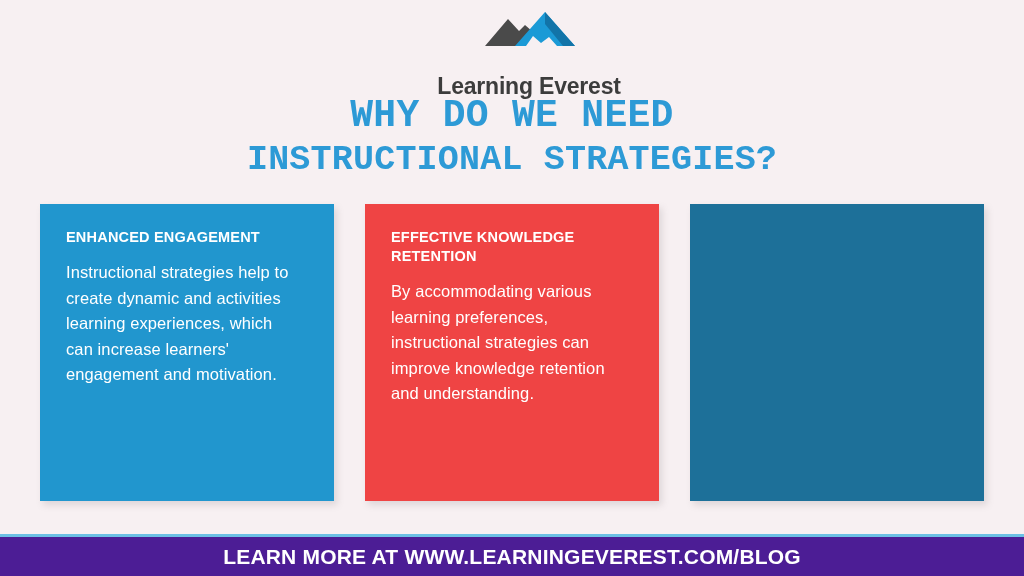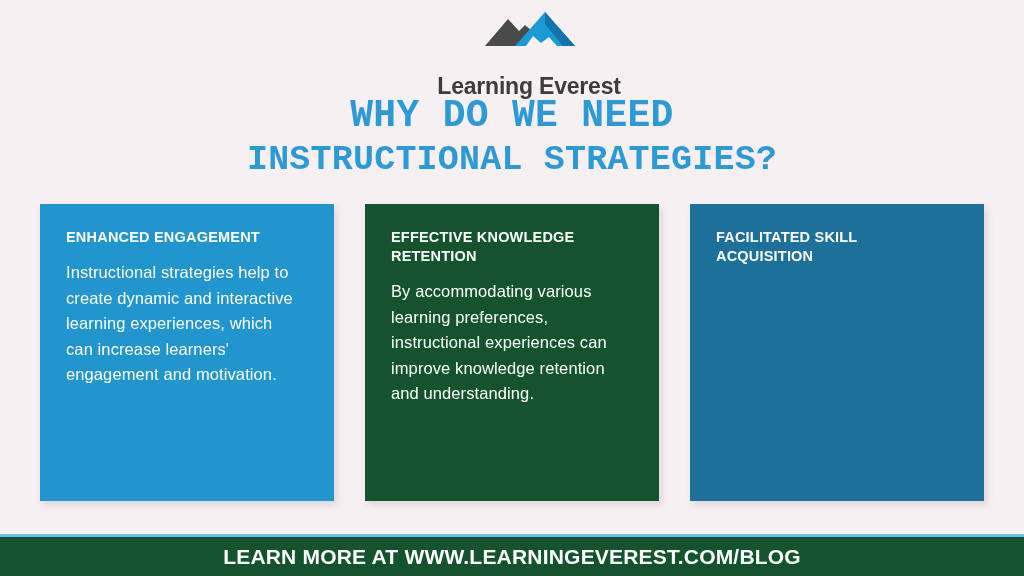--- a/index.html
+++ b/index.html
@@ -83,21 +83,21 @@
   }
   .card {
     width: 294px;
     height: 297px;
     box-sizing: border-box;
     padding: 24px 26px 0 26px;
     box-shadow: 3px 4px 7px rgba(120, 110, 115, 0.20);
     overflow: hidden;
   }
   .card-1 { background: #2196ce; }
-  .card-2 { background: #14532d; }
+  .card-2 { background: #ef4444; }
   .card-3 { background: #1d7099; }
 
   .card-heading {
     color: #ffffff;
     font-family: "Liberation Sans", sans-serif;
     font-weight: bold;
     font-size: 14.5px;
     line-height: 19px;
     letter-spacing: 0.2px;
     margin: 0 0 13px 0;
@@ -123,21 +123,21 @@
     width: 1024px;
     height: 3px;
     background: #6cc0e4;
   }
   .footer {
     position: absolute;
     left: 0;
     top: 537px;
     width: 1024px;
     height: 39px;
-    background: #14532d;
+    background: #4c1d95;
     display: flex;
     align-items: center;
     justify-content: center;
   }
   .footer-text {
     color: #ffffff;
     font-family: "Liberation Sans", sans-serif;
     font-weight: bold;
     font-size: 21px;
     letter-spacing: 0.2px;
@@ -161,30 +161,29 @@
 
   <div class="title">
     <span class="line line1">WHY DO WE NEED</span>
     <span class="line line2">INSTRUCTIONAL STRATEGIES?</span>
   </div>
 
   <div class="cards">
 
     <div class="card card-1">
       <div class="card-heading">ENHANCED ENGAGEMENT</div>
-      <div class="card-body">Instructional strategies help to create dynamic and interactive learning experiences, which can increase learners' engagement and motivation.</div>
+      <div class="card-body">Instructional strategies help to create dynamic and activities learning experiences, which can increase learners' engagement and motivation.</div>
     </div>
 
     <div class="card card-2">
       <div class="card-heading">EFFECTIVE KNOWLEDGE RETENTION</div>
-      <div class="card-body">By accommodating various learning preferences, instructional experiences can improve knowledge retention and understanding.</div>
+      <div class="card-body">By accommodating various learning preferences, instructional strategies can improve knowledge retention and understanding.</div>
     </div>
 
     <div class="card card-3">
-      <div class="card-heading">FACILITATED SKILL ACQUISITION</div>
     </div>
 
   </div>
 
   <div class="footer-rule"></div>
   <div class="footer">
     <div class="footer-text">LEARN MORE AT WWW.LEARNINGEVEREST.COM/BLOG</div>
   </div>
 
 </div>

